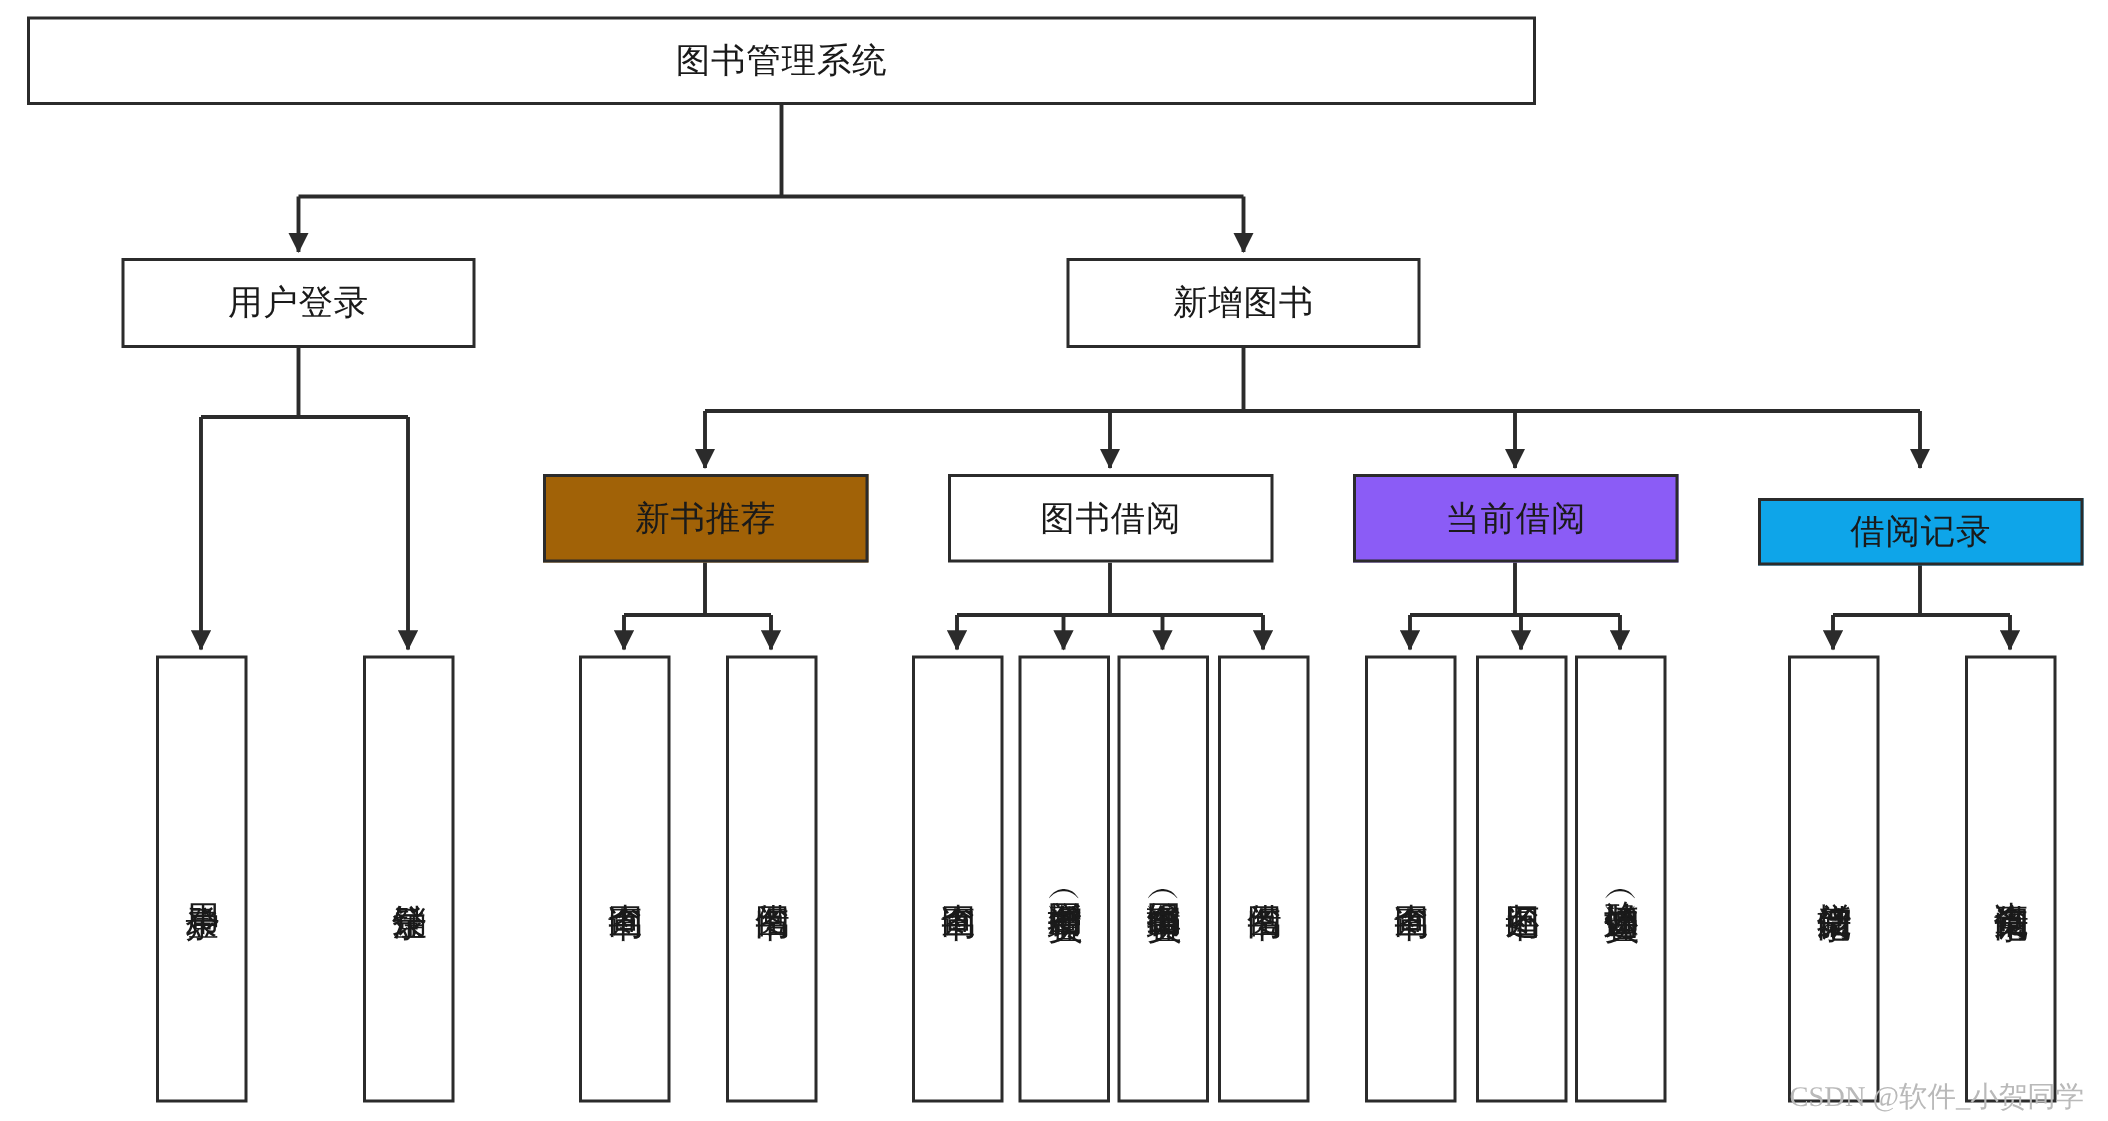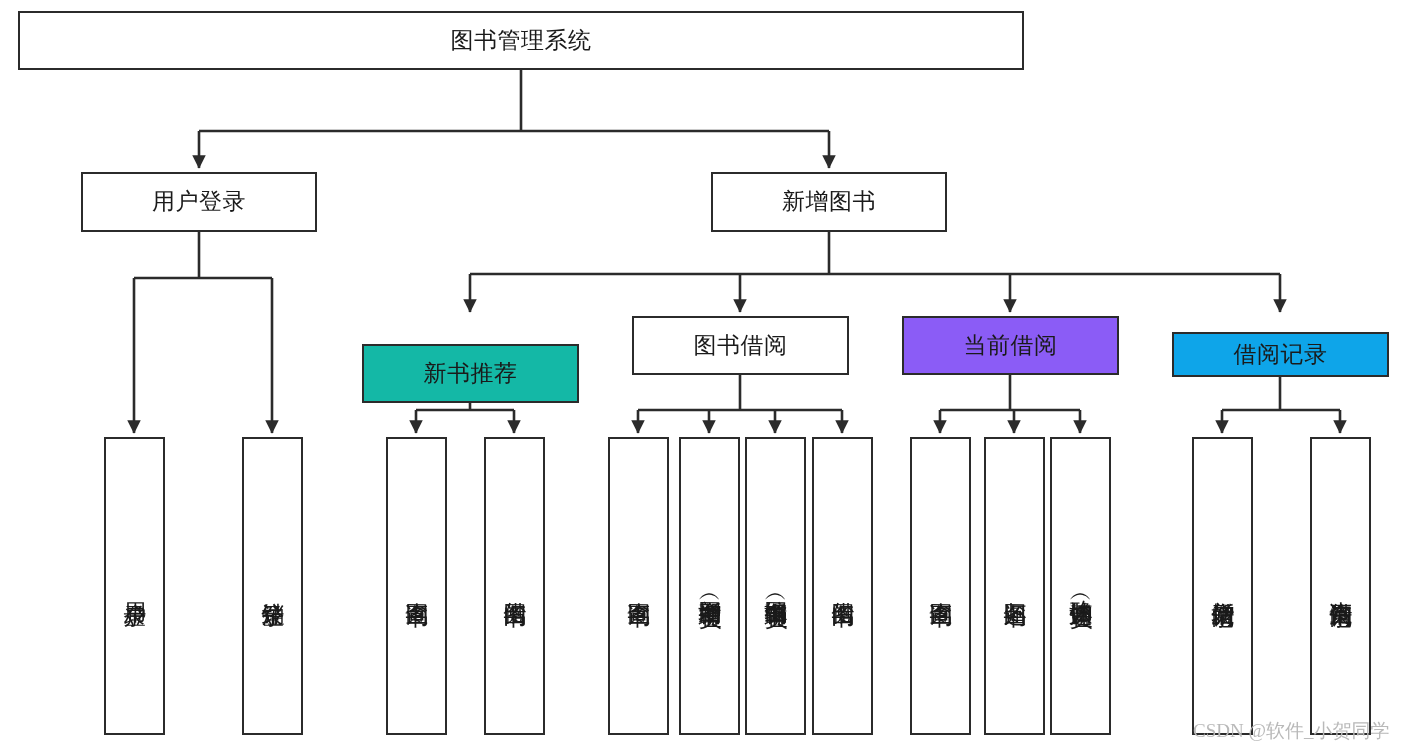--- a/index.html
+++ b/index.html
@@ -133,21 +133,21 @@
     <span class="label">图书管理系统</span>
   </div>
 
   <div class="node horiz" style="left: 81px; top: 172px; width: 236px; height: 60px; border-color: rgb(43, 43, 43); background: rgb(255, 255, 255); color: rgb(26, 26, 26);">
     <span class="label">用户登录</span>
   </div>
   <div class="node horiz" style="left: 711px; top: 172px; width: 236px; height: 60px; border-color: rgb(43, 43, 43); background: rgb(255, 255, 255); color: rgb(26, 26, 26);">
     <span class="label">新增图书</span>
   </div>
 
-  <div class="node horiz" style="left: 362px; top: 316px; width: 217px; height: 59px; border-color: rgb(43, 43, 43); background: #14b8a6; color: rgb(26, 26, 26); margin-top: 28px;">
+  <div class="node horiz" style="left: 362px; top: 316px; width: 217px; height: 59px; border-color: rgb(43, 43, 43); background: #a16207; color: rgb(26, 26, 26);">
     <span class="label">新书推荐</span>
   </div>
   <div class="node horiz" style="left: 632px; top: 316px; width: 217px; height: 59px; border-color: rgb(43, 43, 43); background: rgb(255, 255, 255); color: rgb(26, 26, 26);">
     <span class="label">图书借阅</span>
   </div>
   <div class="node horiz" style="left: 902px; top: 316px; width: 217px; height: 59px; border-color: rgb(43, 43, 43); background: #8b5cf6; color: rgb(26, 26, 26);">
     <span class="label">当前借阅</span>
   </div>
   <div class="node horiz" style="left: 1172px; top: 332px; width: 217px; height: 45px; border-color: rgb(43, 43, 43); background: #0ea5e9; color: rgb(26, 26, 26);">
     <span class="label">借阅记录</span>

